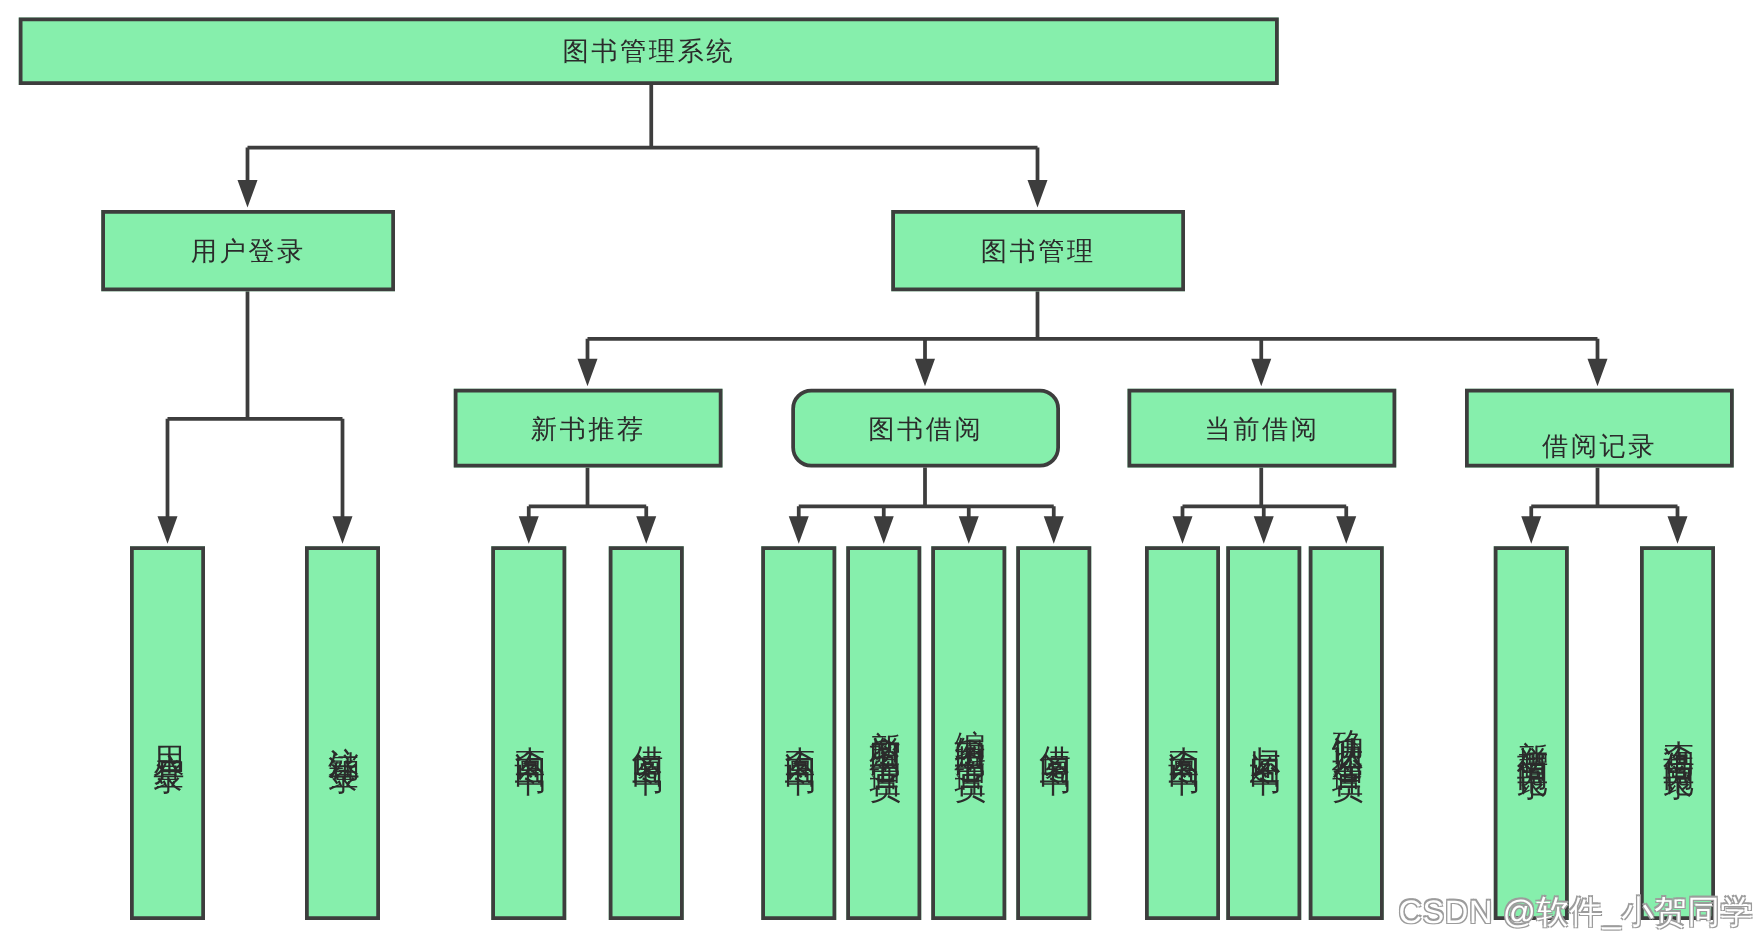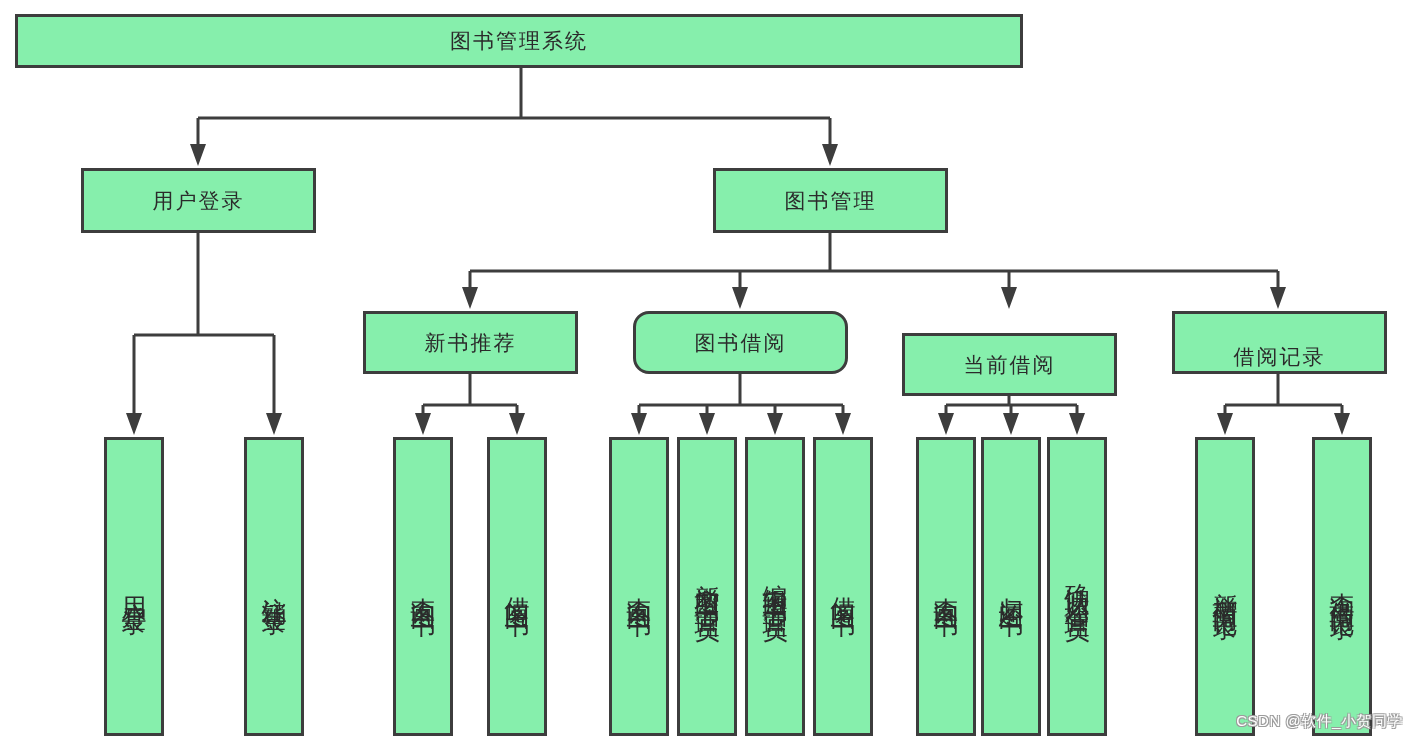--- a/index.html
+++ b/index.html
@@ -35,21 +35,21 @@
     writing-mode: vertical-rl;
     text-orientation: mixed;
     font-size: 25px;
     letter-spacing: 5px;
     line-height: 1;
   }
   #watermark {
     position: absolute;
     right: 2px;
     top: 712px;
-    font-size: 15px;
+    font-size: 26px;
     letter-spacing: 0.5px;
     white-space: nowrap;
     color: #ffffff;
     text-shadow:
       -1px -1px 0 #9c9c9c,
        1px -1px 0 #9c9c9c,
       -1px  1px 0 #9c9c9c,
        1px  1px 0 #9c9c9c;
     z-index: 5;
   }
@@ -107,21 +107,21 @@
   <div class="node h" style="left:713px; top:168px; width:235px; height:65px;">
     <span>图书管理</span>
   </div>
 
   <div class="node h" style="left:363px; top:311px; width:215px; height:63px;">
     <span>新书推荐</span>
   </div>
   <div class="node h" style="left:633px; top:311px; width:215px; height:63px;border-radius:16px;">
     <span>图书借阅</span>
   </div>
-  <div class="node h" style="left:902px; top:311px; width:215px; height:63px;margin-top:22px;">
+  <div class="node h" style="left:902px; top:311px; width:215px; height:63px;">
     <span>当前借阅</span>
   </div>
   <div class="node h" style="left:1172px; top:311px; width:215px; height:63px;align-items:flex-end;">
     <span>借阅记录</span>
   </div>
 
   <div class="node v" style="left:104px; top:437px; width:60px; height:299px;">
     <span>用户登录</span>
   </div>
   <div class="node v" style="left:244px; top:437px; width:60px; height:299px;">

